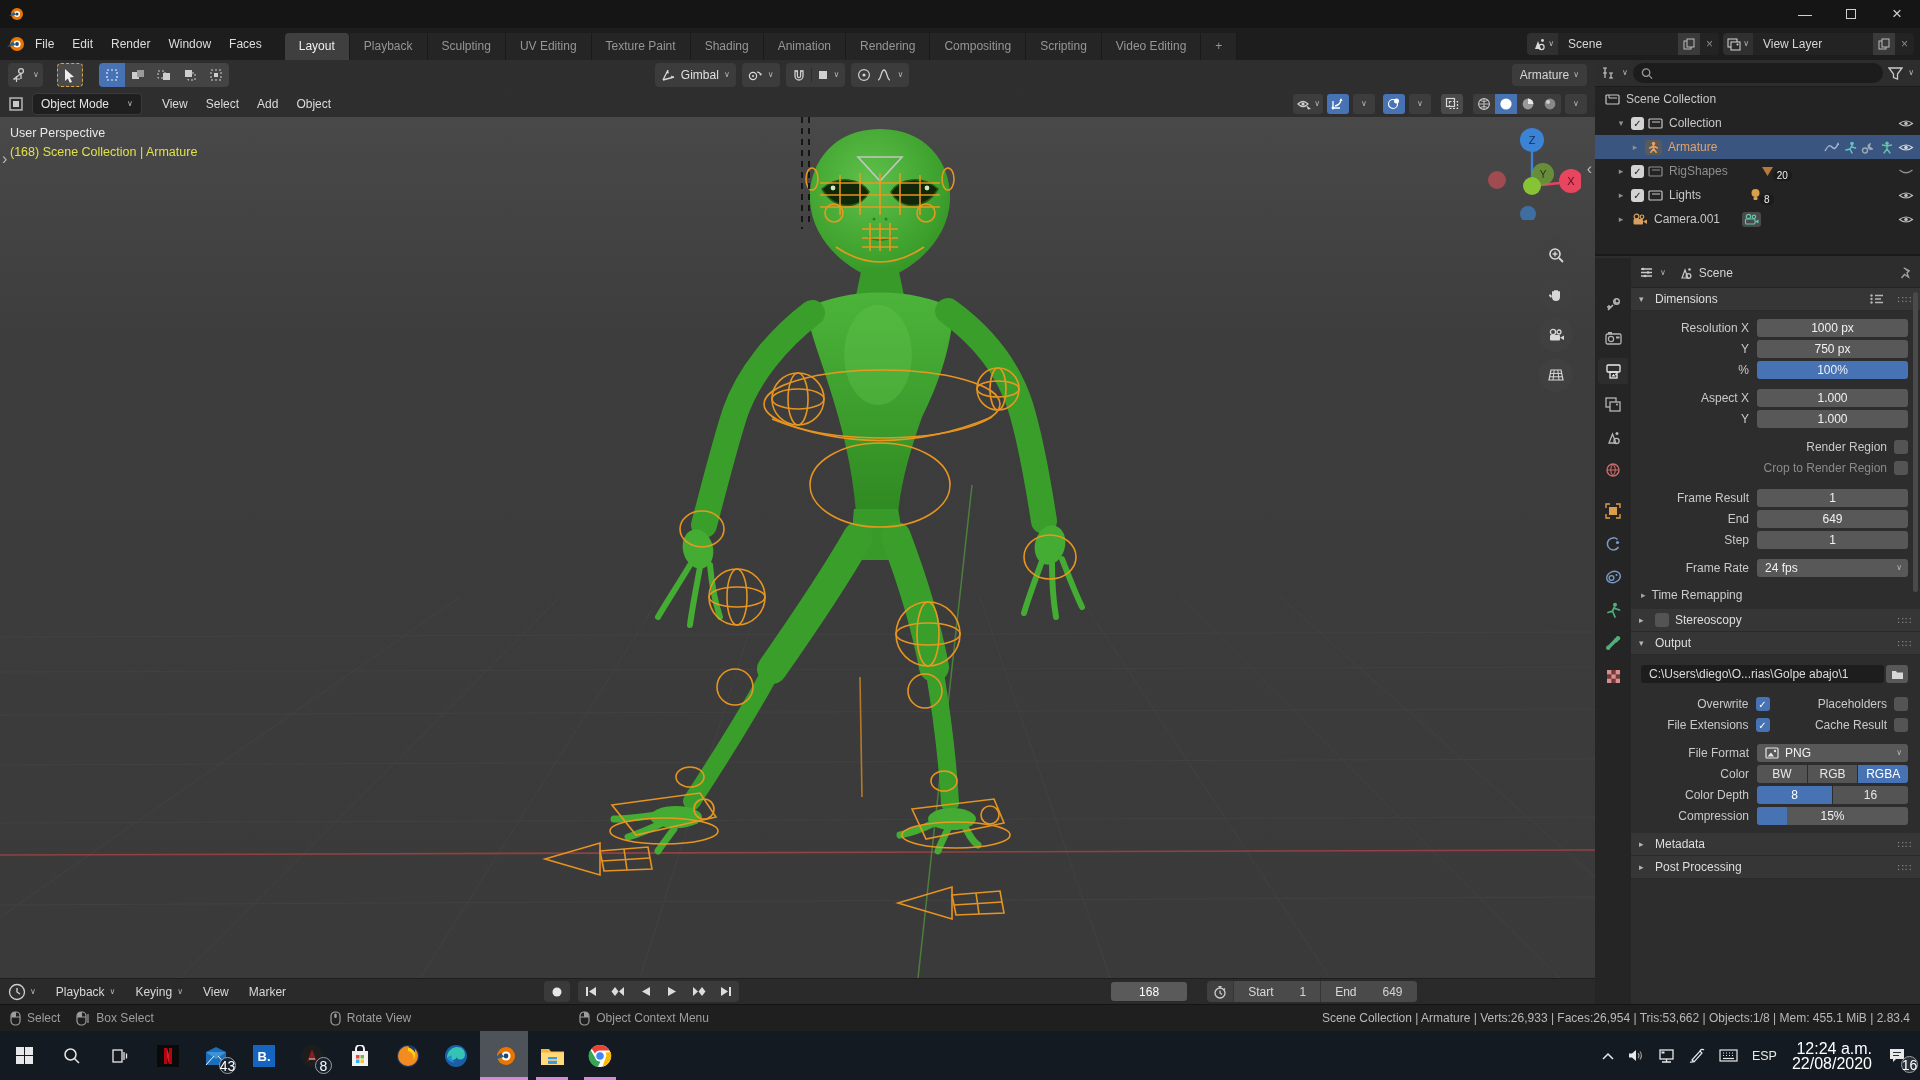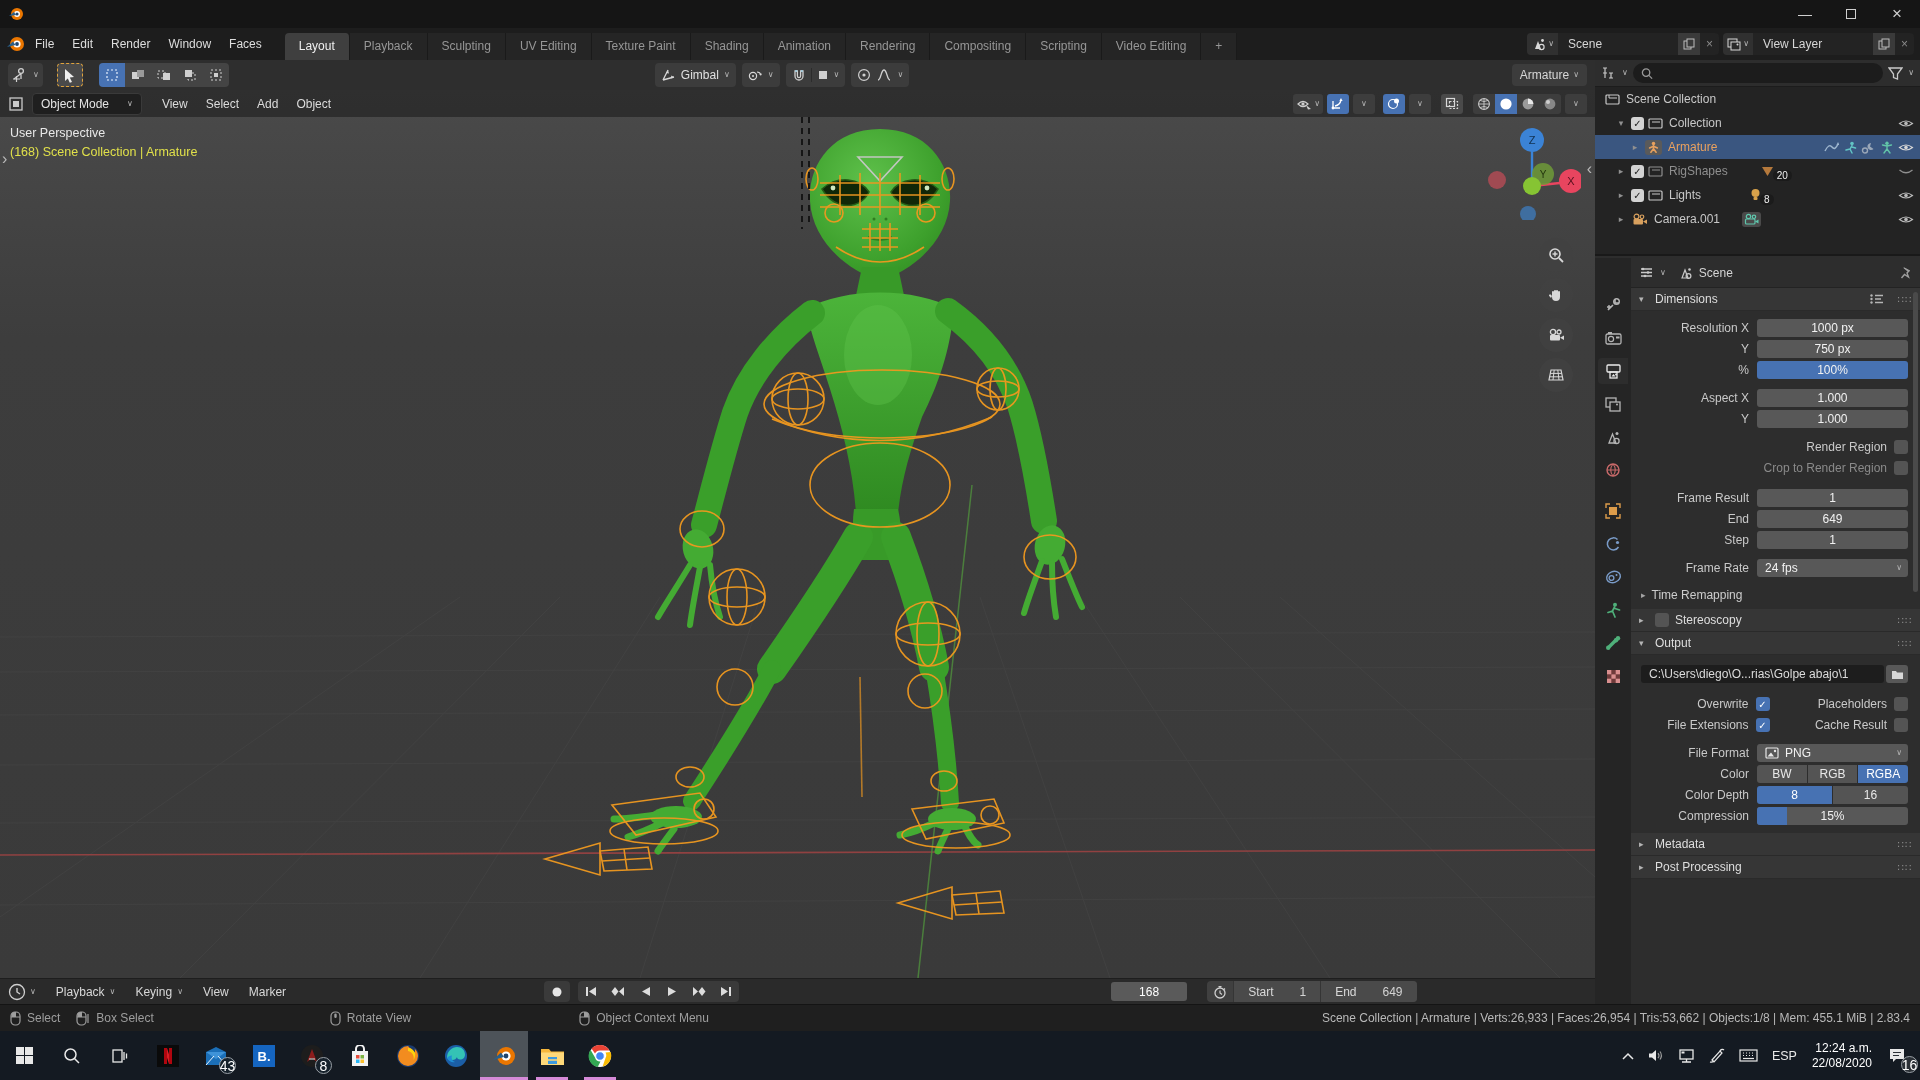--- a/index.html
+++ b/index.html
@@ -117,21 +117,21 @@
 
 
 #taskbar{left:0;top:1031px;width:1920px;height:49px;background:#141a22;display:flex;align-items:center}
 .tbicon{width:48px;height:49px;display:flex;align-items:center;justify-content:center;position:relative}
 .tbicon.open::after{content:"";position:absolute;left:8px;right:8px;bottom:0;height:3px;background:#d58ad8}
 .tbicon.focus{background:#4d5359}
 .tbicon.focus::after{left:0;right:0}
 .nbadge{position:absolute;right:4px;bottom:6px;background:#16212b;border:1px solid #9aa0a6;border-radius:50%;width:17px;height:17px;font-size:14px;color:#fff;display:flex;align-items:center;justify-content:center}
 #tray{margin-left:auto;display:flex;align-items:center;height:100%}
 .trayic{padding:0 7px;height:100%;display:flex;align-items:center;color:#e8e8e8}
-#clock{display:flex;flex-direction:column;align-items:flex-end;justify-content:center;color:#fff;font-size:12px;line-height:15px;padding:0 8px}
+#clock{display:flex;flex-direction:column;align-items:flex-end;justify-content:center;color:#fff;font-size:16px;line-height:15px;padding:0 8px}
 #notif{position:relative;padding:0 14px 0 8px;height:100%;display:flex;align-items:center}
 #notif .nbadge{right:2px;bottom:7px;background:#2b3036}
 </style>
 </head>
 <body>
 
 <div id="titlebar" class="abs">
   <svg width="16" height="16" viewBox="0 0 16 16">
       <circle cx="9" cy="8" r="6" fill="#ea7600"></circle>
       <circle cx="9" cy="8" r="3" fill="#fff"></circle>

